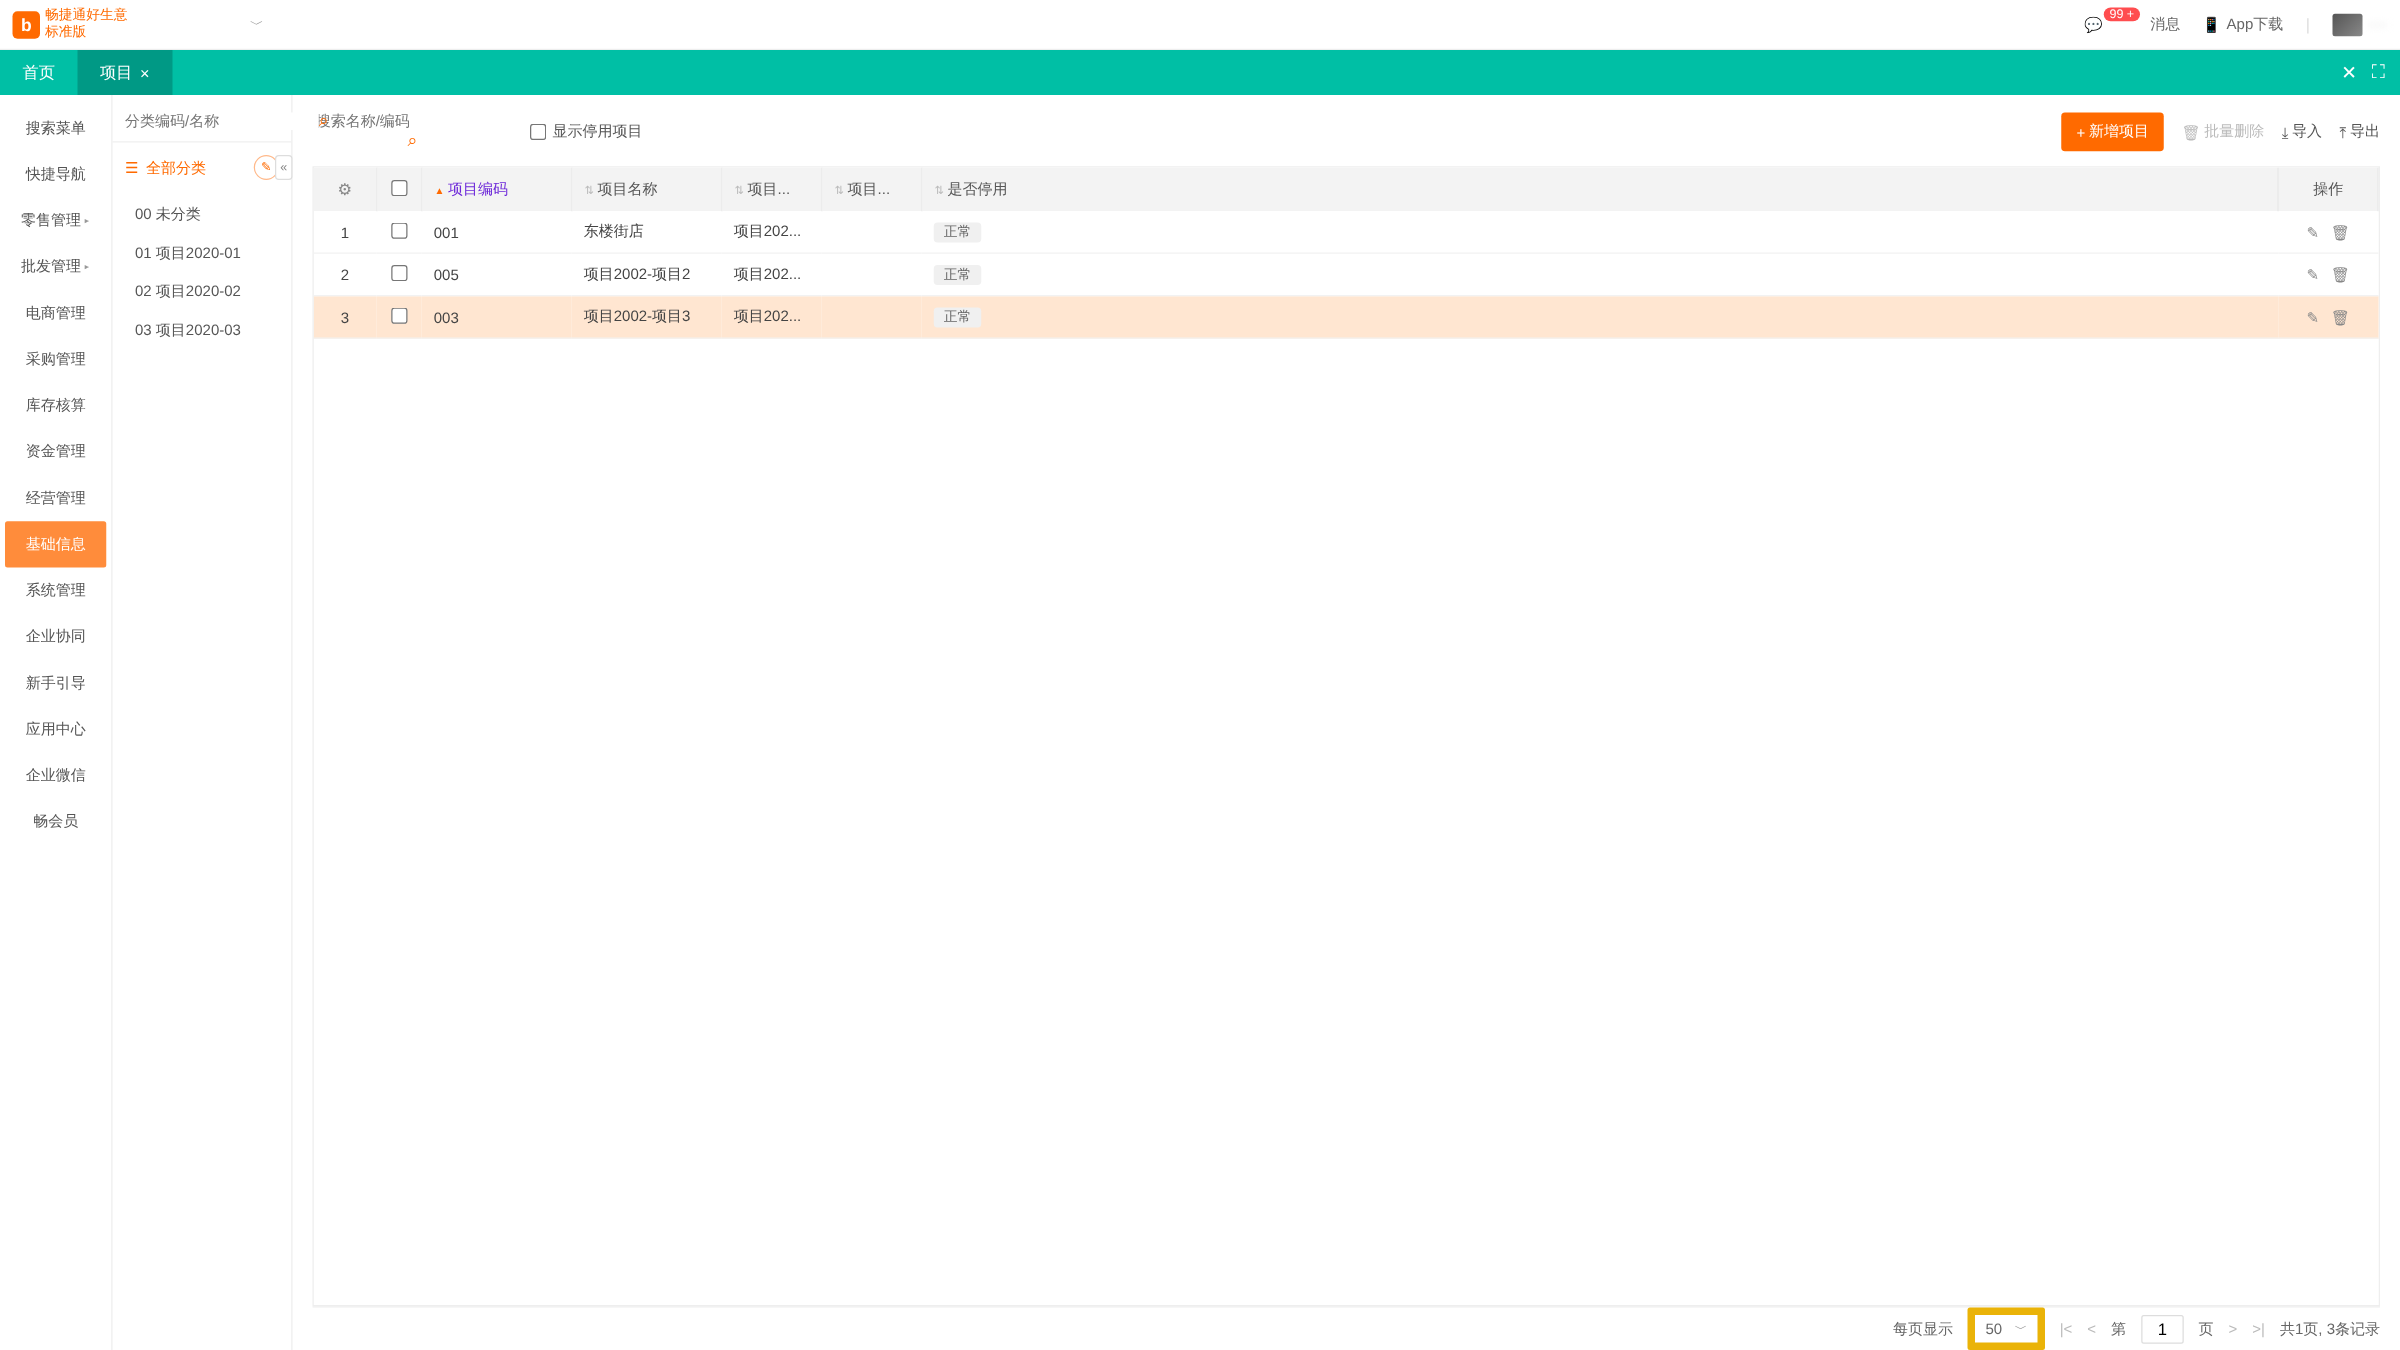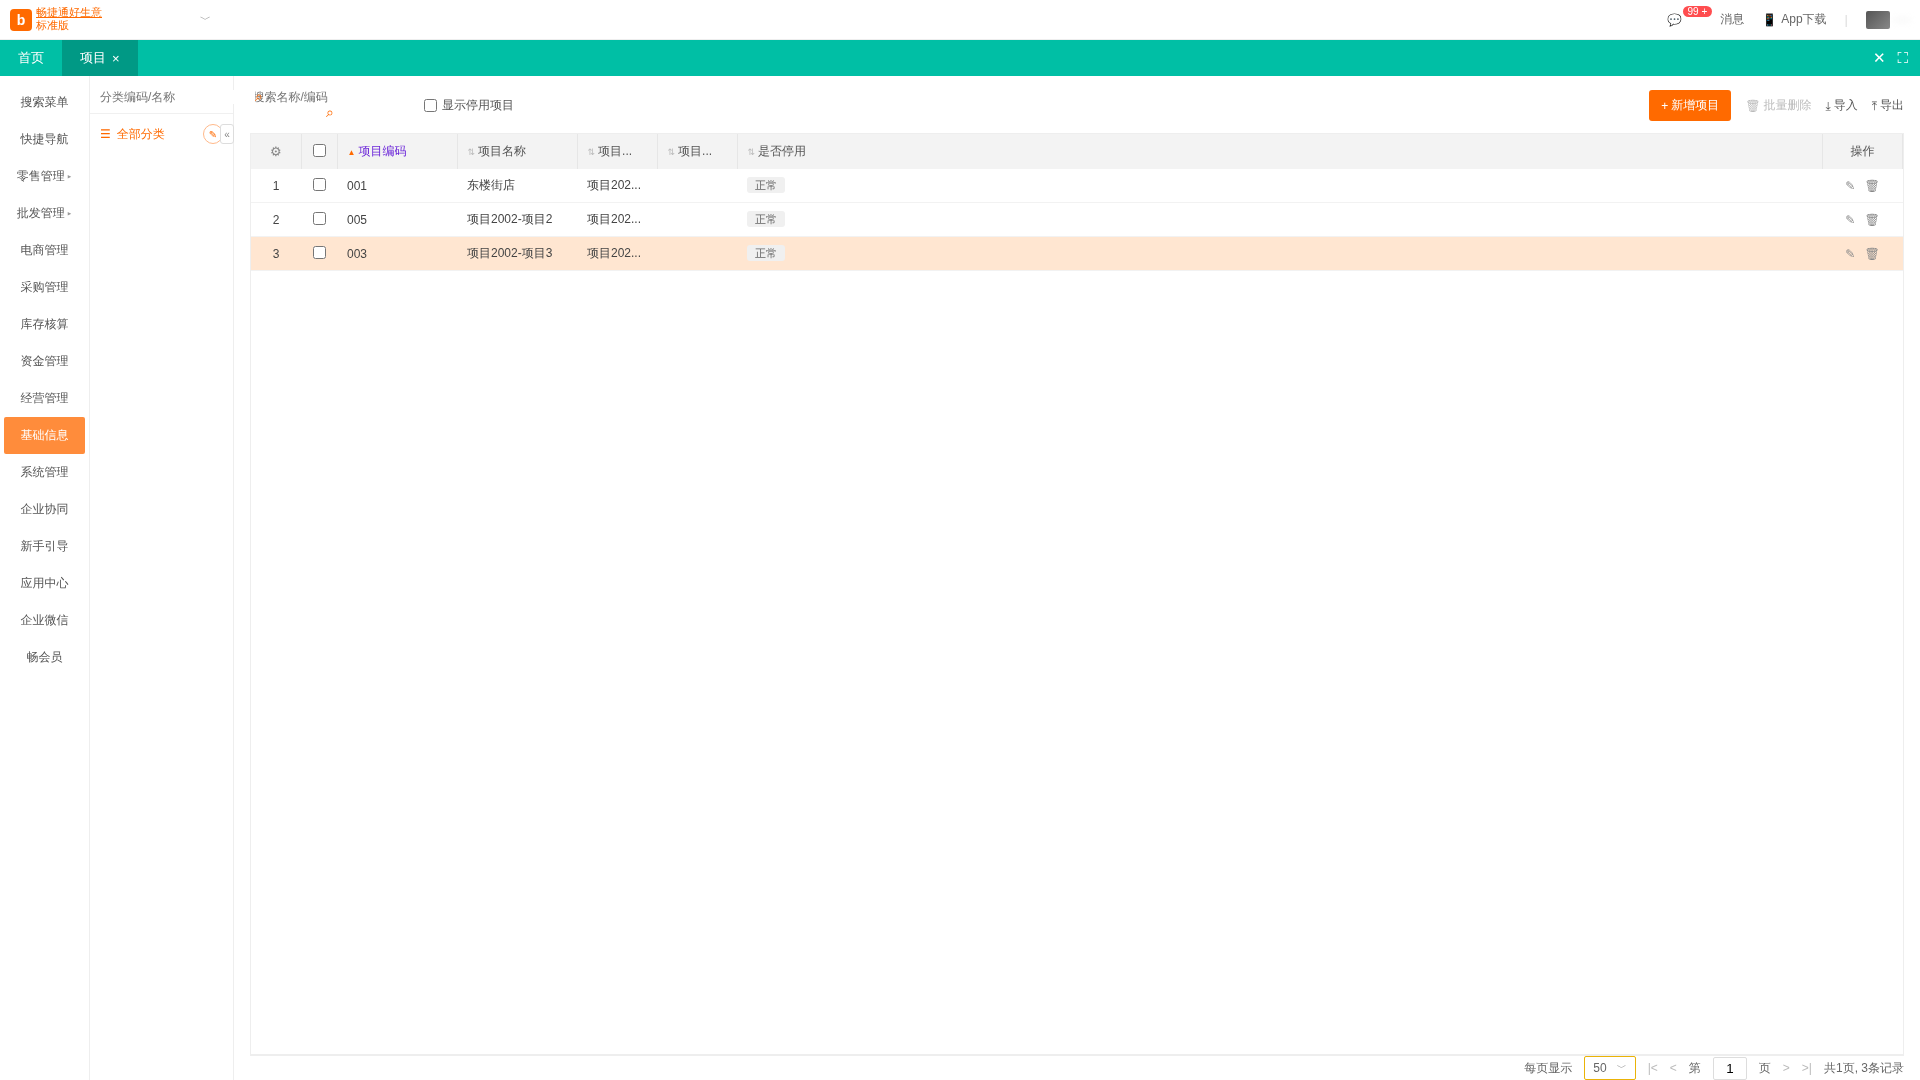--- a/index.html
+++ b/index.html
@@ -3,21 +3,21 @@
   <meta charset="utf-8">
   <style>
     * { margin: 0; padding: 0; box-sizing: border-box; }
     body { font-family: "Microsoft YaHei", Arial, sans-serif; font-size: 13px; color: #333; background: #fff; }
     
     
     .top-header { height: 40px; display: flex; align-items: center; justify-content: space-between; border-bottom: 1px solid #eee; padding: 0 10px; }
     .top-left { display: flex; align-items: center; gap: 8px; }
     .logo-box { display: flex; align-items: center; gap: 4px; }
     .logo-icon { width: 22px; height: 22px; background: #ff6a00; border-radius: 4px; display: flex; align-items: center; justify-content: center; color: #fff; font-weight: bold; font-size: 14px; }
-    .logo-text { font-size: 11px; color: #ff6a00; line-height: 1; text-decoration: underline; }
+    .logo-text { font-size: 11px; color: #ff6a00; line-height: 1; }
     .logo-sub { font-size: 11px; color: #ff6a00; }
     .company-selector { display: flex; align-items: center; gap: 60px; color: #888; margin-left: 30px; cursor: pointer; }
     .chevron-down { font-size: 11px; color: #999; }
     .top-right { display: flex; align-items: center; gap: 18px; }
     .top-action { display: flex; align-items: center; gap: 4px; color: #666; cursor: pointer; font-size: 12px; }
     .badge { background: #ff4d4f; color: #fff; font-size: 10px; padding: 0 5px; border-radius: 8px; position: relative; top: -8px; left: -4px; }
     .avatar { width: 24px; height: 18px; background: linear-gradient(135deg, #555, #888); border-radius: 2px; }
     .user-name { background: #eee; padding: 1px 8px; border-radius: 2px; color: #999; font-size: 11px; }
 
     
@@ -77,21 +77,21 @@
     .col-code { width: 120px; }
     .col-name { width: 120px; }
     .col-truncate { width: 80px; }
     .col-action { width: 80px; text-align: center; }
     .status-tag { background: #f0f0f0; padding: 2px 8px; border-radius: 3px; font-size: 11px; color: #666; margin-top: 16px; }
     .gear-icon { color: #888; cursor: pointer; font-size: 13px; }
     .row-action-icon { color: #888; cursor: pointer; margin: 0 3px; font-size: 12px; }
 
     
     .pagination { display: flex; align-items: center; justify-content: flex-end; padding: 0 0; gap: 12px; font-size: 12px; color: #666; border-top: 1px solid #eee; }
-    .page-select { border: 1px solid #eab308; padding: 4px 8px; border-radius: 2px; display: flex; align-items: center; gap: 10px; cursor: pointer; }
+    .page-select { border: 6px solid #eab308; padding: 4px 8px; border-radius: 2px; display: flex; align-items: center; gap: 10px; cursor: pointer; }
     .page-btn { cursor: pointer; color: #bbb; font-size: 12px; }
     .page-input { width: 34px; border: 1px solid #ddd; text-align: center; padding: 3px 2px; border-radius: 2px; }
     .blurred { filter: blur(3px); }
   </style>
 </head>
 <body>
 
 <div class="top-header">
   <div class="top-left">
     <div class="logo-box">
@@ -199,20 +199,26 @@
     <div class="cat-search">
       <input type="text" placeholder="分类编码/名称" style="">
       <span class="search-icon">⌕</span>
     </div>
     <div class="cat-header">
       <span class="cat-header-icon">☰</span>
       <span>全部分类</span>
       <span class="edit-icon-btn">✎</span>
     </div>
     <div class="collapse-btn">«</div>
+    <div class="cat-list" id="cat-list">
+        <div class="cat-item">00 未分类</div>
+        <div class="cat-item">01 项目2020-01</div>
+        <div class="cat-item">02 项目2020-02</div>
+        <div class="cat-item">03 项目2020-03</div>
+      </div>
   </div>
 
   <div class="content">
 
     <div class="toolbar">
       <div class="search-box">
         <input type="text" placeholder="搜索名称/编码" style="">
         <span class="search-icon">⌕</span>
       </div>
       <label class="checkbox-wrap">

